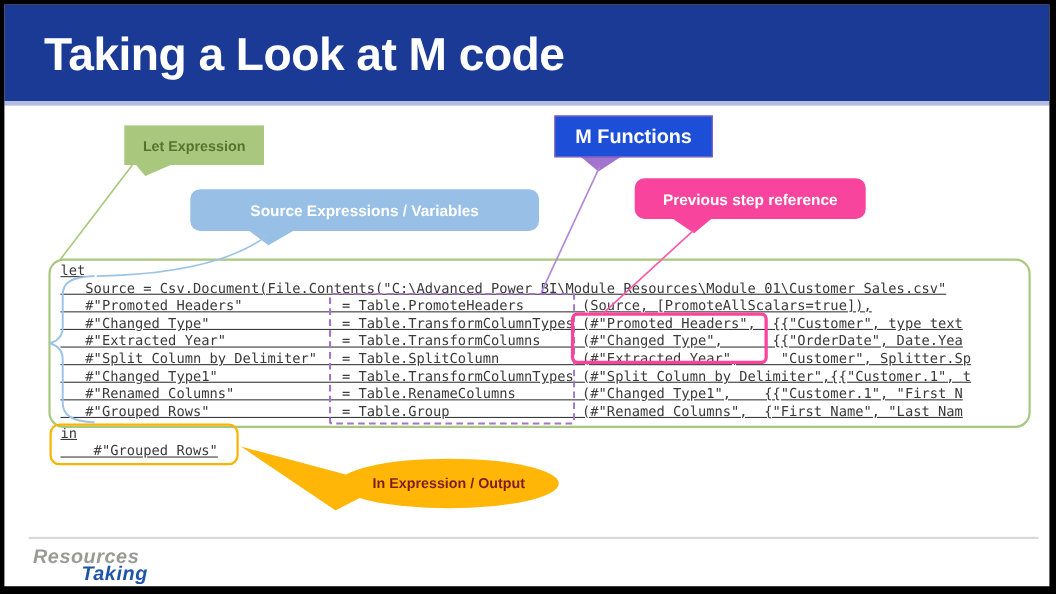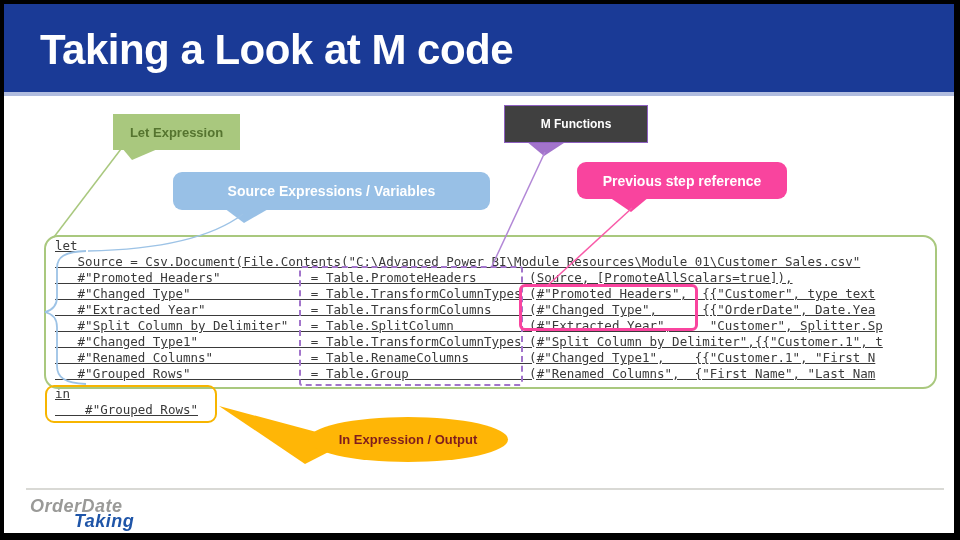--- a/index.html
+++ b/index.html
@@ -33,21 +33,21 @@
   .functions-box  { left:299px; top:266px; width:224px; height:120px; border:2px dashed #a274cb; border-radius:3px; }
   .previous-box   { left:519px; top:284px; width:179px; height:47px; border:3px solid #f9449e; border-radius:6px; }
   .in-box         { left:45px;  top:385px; width:172px; height:38px; border:2.5px solid #f7b500; border-radius:9px; }
   
   svg.overlay { position:absolute; inset:0; width:960px; height:540px; z-index:25; pointer-events:none; }
   
   .callout { position:absolute; z-index:30; display:flex; align-items:center; justify-content:center;
              font-weight:bold; text-align:center; box-sizing:border-box; }
   .callout-let   { left:113px; top:114px; width:127px; height:36px; background:#a9c87e; color:#55742f; font-size:13px;justify-content:center; }
   .callout-named { left:173px; top:172px; width:317px; height:38px; background:#98c0e6; color:#fff; font-size:14px; border-radius:9px; }
-  .callout-func  { left:504px; top:105px; width:144px; height:38px; background:#404040; color:#fff; font-size:12px; border:1px solid #8d5fc0; }
+  .callout-func  { left:504px; top:105px; width:144px; height:38px; background:#1d4ed8; color:#fff; font-size:18px; border:1px solid #8d5fc0; }
   .callout-prev  { left:577px; top:162px; width:210px; height:37px; background:#f9449e; color:#fff; font-size:14px; border-radius:9px; }
   .callout-output{ left:308px; top:417px; width:200px; height:45px; background:#ffb606; color:#7f1d1d; font-size:13px; border-radius:50%; }
   
   .footer-divider { position:absolute; left:26px; top:488px; width:918px; height:2px; background:#d9d9d5; z-index:8; }
   .logo { position:absolute; z-index:9; font-weight:bold; font-style:italic; white-space:nowrap;
           font-family:"Liberation Sans", sans-serif; }
   .logo-top    { left:30px; top:496px; font-size:18px; color:#9a9a98; letter-spacing:0.5px; }
   .logo-bottom { left:74px; top:511px; font-size:18px; color:#1f55a8; letter-spacing:0.5px; }
 </style>
 </head>
@@ -102,17 +102,17 @@
     <span>M Functions</span>
   </div>
   <div class="callout callout-prev">
     <span>Previous step reference</span>
   </div>
   <div class="callout callout-output">
     <span>In Expression / Output</span>
   </div>
 
   <div class="footer-divider"></div>
-  <div class="logo logo-top">OrderDate</div>
+  <div class="logo logo-top">Resources</div>
   <div class="logo logo-bottom">Taking</div>
 
   <div class="frame"></div>
 </div>
 
 </body></html>

